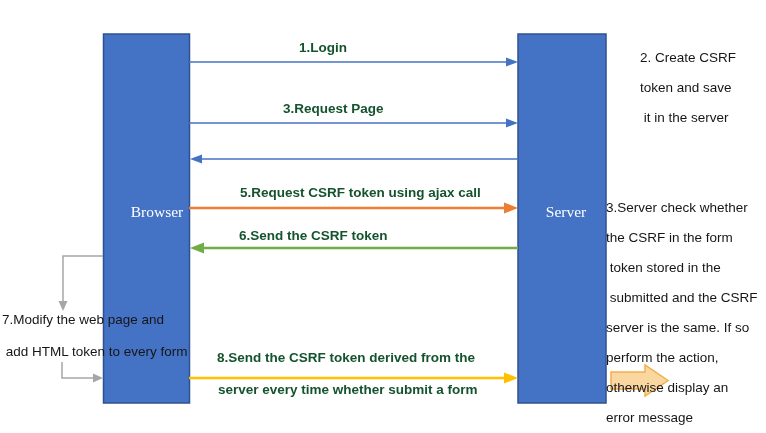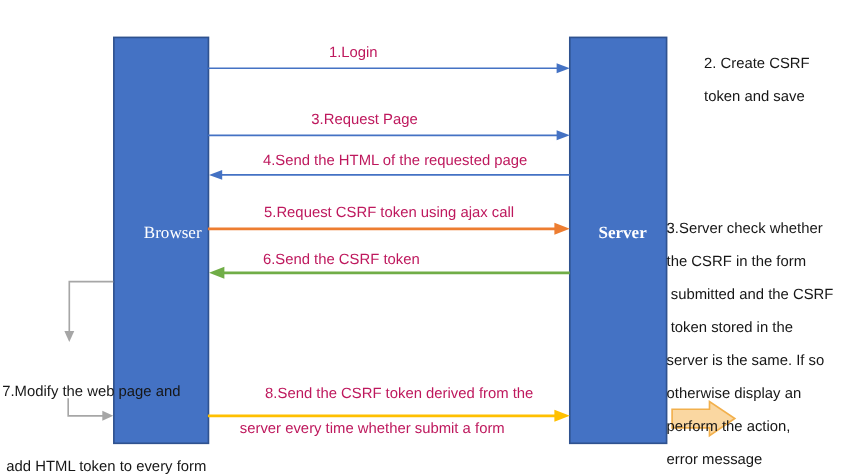--- a/index.html
+++ b/index.html
@@ -9,43 +9,44 @@
     background:#ffffff;
     font-family:"Liberation Sans", sans-serif;
     color:#161616;
     overflow:hidden;
   }
   .stage svg{position:absolute;left:0;top:0;}
   .txt{
     position:absolute;
     font-size:13.5px;
     white-space:pre;
-    color:#be185d;
+    color:#14532d;
     z-index:2;
+    font-weight:bold;
   }
   .actor-label{
     position:absolute;
     font-family:"Liberation Serif", serif;
     font-size:15.5px;
     color:#ffffff;
     text-align:center;
     z-index:2;
     white-space:pre;
   }
   .note{
     position:absolute;
     z-index:2;
   }
   .note .note-line{
     white-space:pre;
     font-size:13.5px;
   }
   .note2 .note-line{line-height:30px;margin-left:24px;}
   .note9 .note-line{line-height:30px;}
-  .note7 .note-line{line-height:32px;margin-top:36px;}
+  .note7 .note-line{line-height:32px;}
 </style>
 </head>
 <body>
 
 <div class="stage">
 
   <svg width="766" height="433" viewBox="0 0 766 433">
 
     <rect x="103.5" y="34" width="86" height="369" stroke-width="1.5" fill="#4472C4" stroke="#2F528F"></rect>
     <rect x="518" y="34" width="88" height="369" stroke-width="1.5" fill="#4472C4" stroke="#2F528F"></rect>
@@ -87,44 +88,44 @@
 
     <g>
       <polyline points="62,362 62,378 95,378" fill="none" stroke-width="1.5" stroke="#A6A6A6"></polyline>
       <polygon points="103,378 93,373.5 93,382.5" fill="#A6A6A6"></polygon>
     </g>
 
     <polygon points="611,372 645,372 645,365 668,380.5 645,396 645,389 611,389" stroke-width="1.5" fill="#FAD7A1" stroke="#F2B04C"></polygon>
   </svg>
 
   <div class="actor-label" style="left:103px;top:203px;width:108px;">Browser</div>
-  <div class="actor-label" style="left:518px;top:203px;width:96px;font-weight:bold;">Server</div>
+  <div class="actor-label" style="left:518px;top:203px;width:96px;">Server</div>
 
   <div class="txt" style="left:299px;top:40px;">1.Login</div>
   <div class="txt" style="left:283px;top:101px;">3.Request Page</div>
-  <div class="txt" style="left:239px;top:138px;">4.Send the HTML of the requested page</div>
   <div class="txt" style="left:240px;top:185px;">5.Request CSRF token using ajax call</div>
   <div class="txt" style="left:239px;top:228px;">6.Send the CSRF token</div>
-  <div class="txt" style="left:217px;top:350px;margin-left:24px;">8.Send the CSRF token derived from the</div>
+  <div class="txt" style="left:217px;top:350px;">8.Send the CSRF token derived from the</div>
   <div class="txt" style="left:218px;top:382px;">server every time whether submit a form</div>
 
   <div class="note note2" style="left:616px;top:43px;">
     <div class="note-line">2. Create CSRF</div>
     <div class="note-line">token and save</div>
+    <div class="note-line"> it in the server</div>
   </div>
 
   <div class="note note7" style="left:2px;top:304px;">
     <div class="note-line">7.Modify the web page and</div>
     <div class="note-line"> add HTML token to every form</div>
   </div>
 
   <div class="note note9" style="left:606px;top:193px;">
     <div class="note-line">3.Server check whether</div>
     <div class="note-line">the CSRF in the form</div>
+    <div class="note-line"> token stored in the</div>
     <div class="note-line"> submitted and the CSRF</div>
-    <div class="note-line"> token stored in the</div>
     <div class="note-line">server is the same. If so</div>
+    <div class="note-line">perform the action,</div>
     <div class="note-line">otherwise display an</div>
-    <div class="note-line">perform the action,</div>
     <div class="note-line">error message</div>
   </div>
 
 </div>
 
 </body></html>

